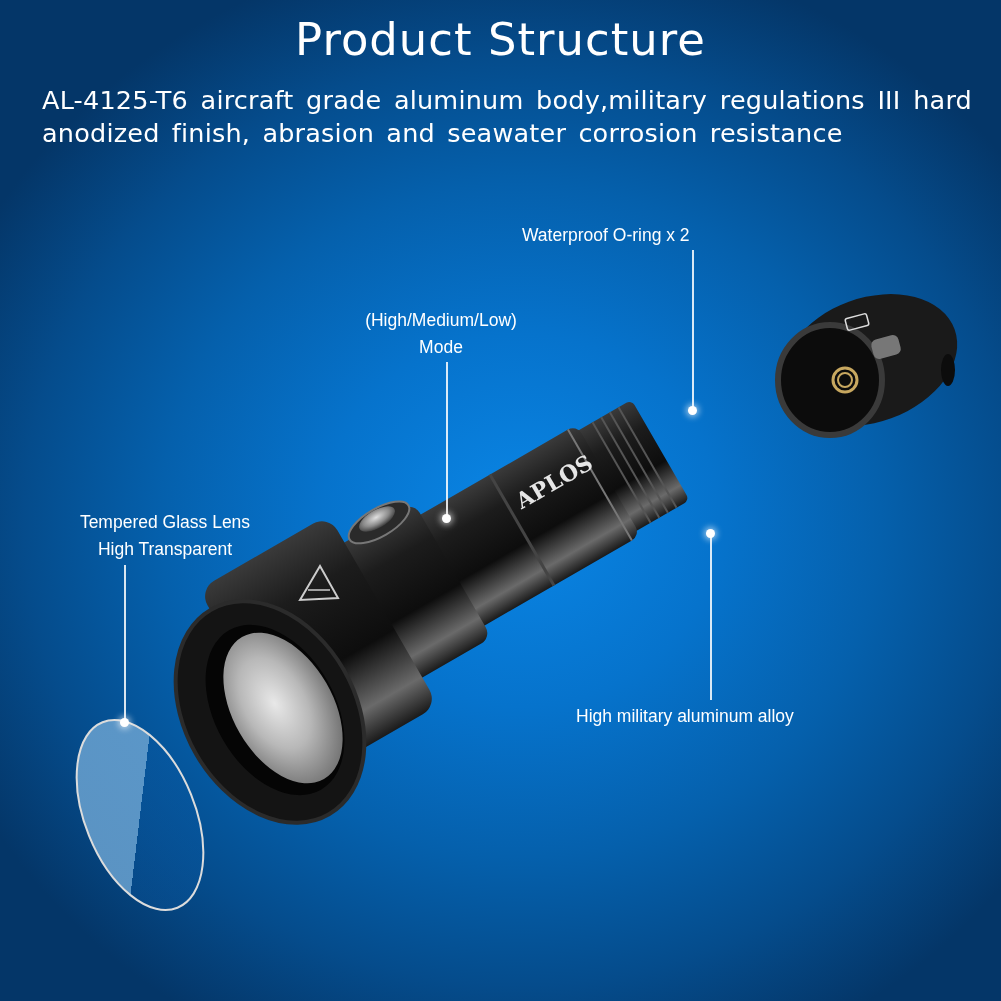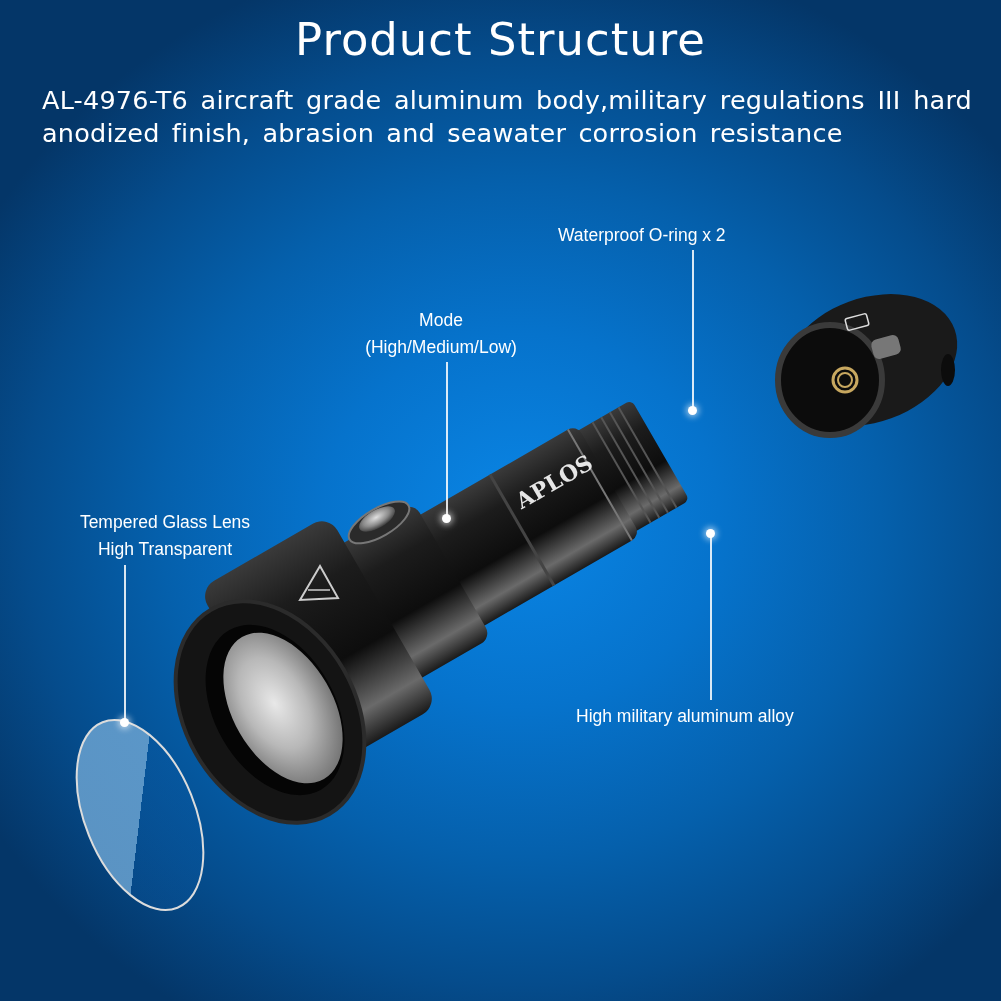--- a/index.html
+++ b/index.html
@@ -26,21 +26,21 @@
     .leader { position: absolute; width: 1.5px; background: rgba(255,255,255,0.85); }
     .dot { position: absolute; width: 9px; height: 9px; border-radius: 50%; background: #fff; box-shadow: 0 0 6px 2px rgba(255,255,255,0.6); }
     svg.art { position: absolute; left: 0; top: 0; }
   </style>
 </head>
 <body>
 
 <div class="stage">
 
   <div class="title">Product Structure</div>
-  <div class="subtitle">AL-4976-T6 aircraft grade aluminum body,military regulations III hard anodized finish, abrasion and seawater corrosion resistance</div>
+  <div class="subtitle">AL-4125-T6 aircraft grade aluminum body,military regulations III hard anodized finish, abrasion and seawater corrosion resistance</div>
 
   <svg class="art" width="1001" height="1001" viewBox="0 0 1001 1001">
     <defs>
       <linearGradient id="bodyGrad" x1="0" y1="0" x2="0" y2="1">
         <stop offset="0" stop-color="#3a3a3a"></stop>
         <stop offset="0.25" stop-color="#1c1c1c"></stop>
         <stop offset="0.6" stop-color="#0d0d0d"></stop>
         <stop offset="0.85" stop-color="#6a6a6a"></stop>
         <stop offset="1" stop-color="#1a1a1a"></stop>
       </linearGradient>
@@ -107,27 +107,27 @@
         <rect x="846" y="316" width="22" height="12" rx="2" fill="none" stroke="#ddd" stroke-width="1.5" transform="rotate(-15 857 322)"></rect>
       </g>
       <ellipse cx="948" cy="370" rx="7" ry="16" fill="#0c0c0c"></ellipse>
     </g>
 
     <g>
       <ellipse cx="140" cy="815" rx="55" ry="100" transform="rotate(-22 140 815)" fill="url(#lensGlass)" stroke="#dcdcdc" stroke-width="2"></ellipse>
     </g>
   </svg>
 
-  <div class="callout" style="left:558px; top:222px;text-align:right;">Waterproof O-ring x 2</div>
+  <div class="callout" style="left:522px; top:222px;text-align:right;">Waterproof O-ring x 2</div>
   <div class="leader" style="left:692px; top:250px; height:160px;"></div>
   <div class="dot" style="left:688px; top:406px;"></div>
 
   <div class="callout" style="left:346px; top:307px; width:190px;">
+    <div>(High/Medium/Low)</div>
     <div>Mode</div>
-    <div>(High/Medium/Low)</div>
   </div>
   <div class="leader" style="left:446px; top:362px; height:155px;"></div>
   <div class="dot" style="left:442px; top:514px;"></div>
 
   <div class="callout" style="left:55px; top:509px; width:220px;">
     <div>Tempered Glass Lens</div>
     <div>High Transparent</div>
   </div>
   <div class="leader" style="left:124px; top:565px; height:157px;"></div>
   <div class="dot" style="left:120px; top:718px;"></div>

